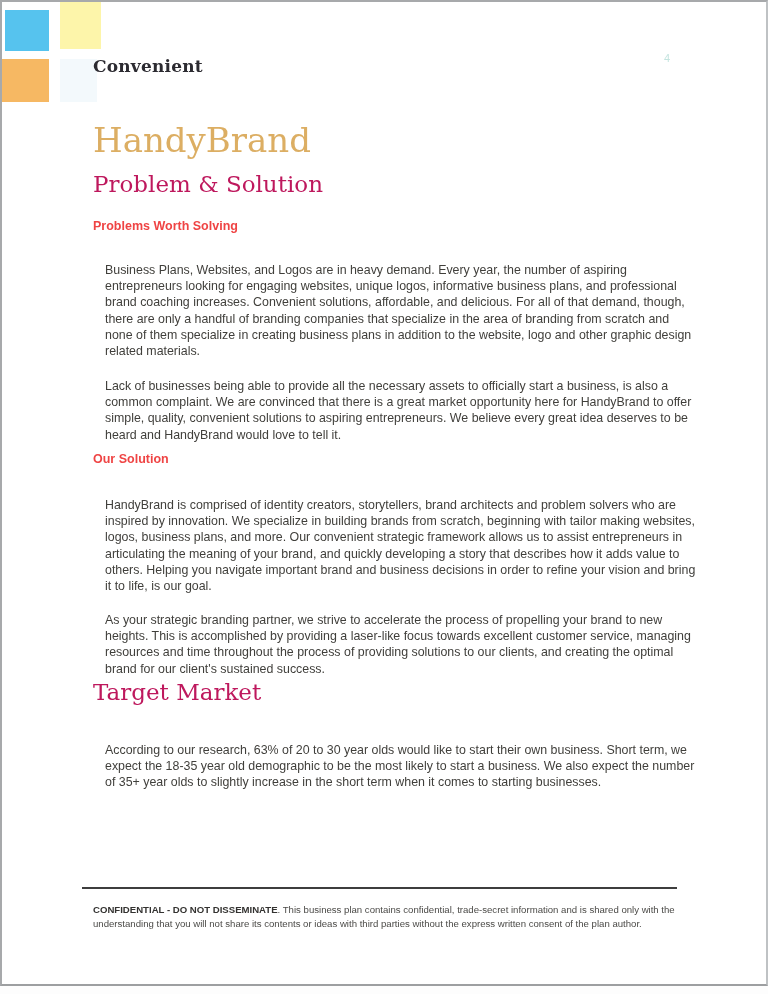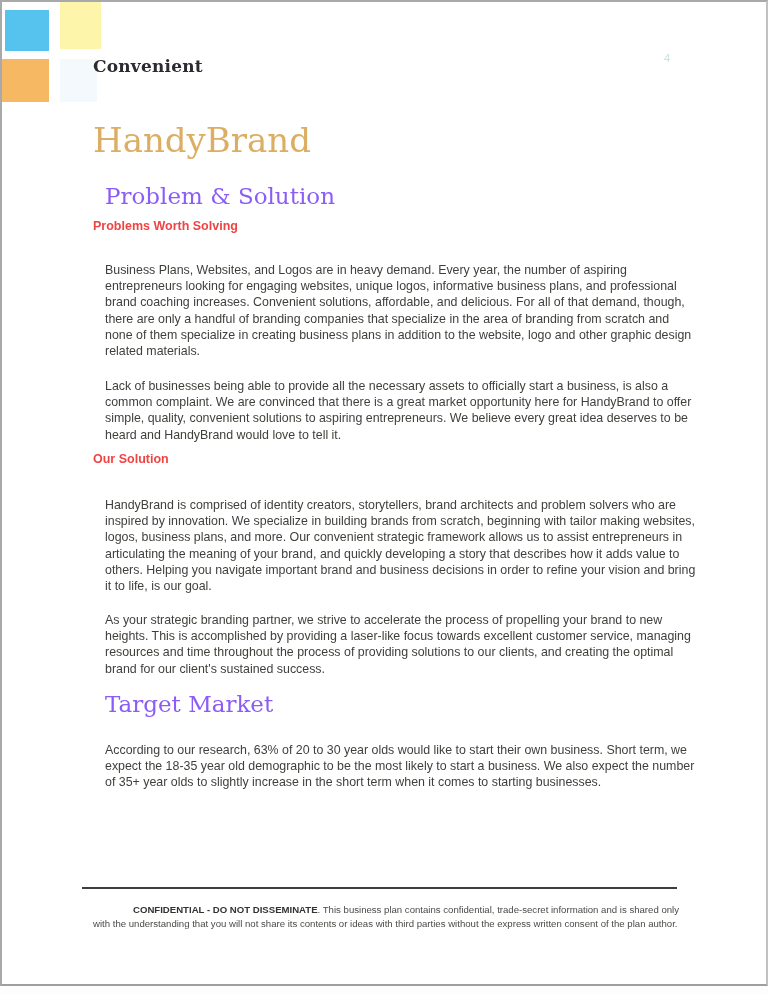--- a/index.html
+++ b/index.html
@@ -49,26 +49,26 @@
 
   h1.doc-title {
     margin: 0;
     font-family: "DejaVu Serif", serif;
     font-weight: 400;
     font-size: 34px;
     line-height: 38px;
     color: #dcae63;
   }
   h2.section-heading {
-    margin: 12px;
+    margin: 0;
     font-family: "DejaVu Serif", serif;
     font-weight: 400;
     font-size: 23px;
     line-height: 28px;
-    color: #8b5cf6;
+    color: #be185d;
   }
   h3.sub-heading {
     margin: 0;
     font-size: 12.5px;
     line-height: 15px;
     font-weight: 700;
     color: #ef4444;
   }
   p.body-text {
     margin: 12px;
@@ -84,21 +84,21 @@
     background: #3e3e3e;
   }
   .footer-note {
     position: absolute;
     left: 91px; top: 901px;
     width: 594px;
     font-size: 9.6px;
     line-height: 13.5px;
     color: #4b4a47;
   }
-  .footer-note b { color: #333230; margin-left: 40px; }
+  .footer-note b { color: #333230; }
 </style>
 </head>
 <body>
 
 <div class="page">
 
   <div>
     <div class="sq sq-blue" style="background: rgb(86, 195, 238);"></div>
     <div class="sq sq-yellow" style="background: rgb(253, 245, 170);"></div>
     <div class="sq sq-orange" style="background: rgb(246, 184, 99);"></div>

